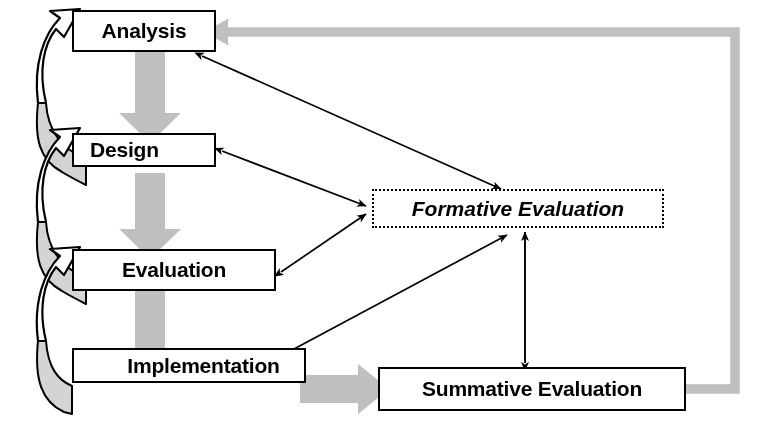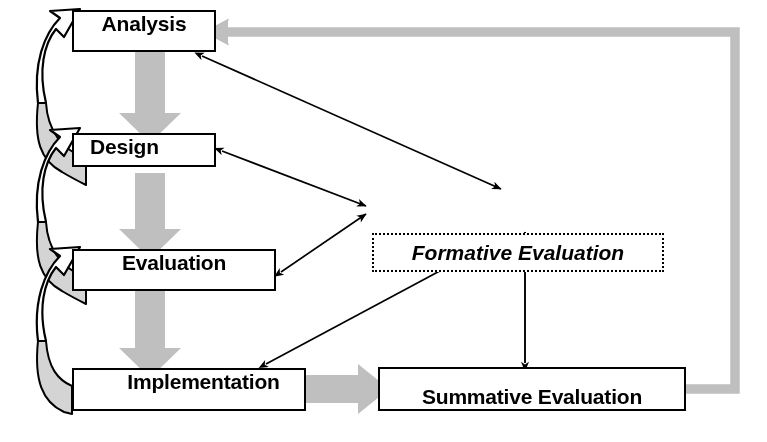--- a/index.html
+++ b/index.html
@@ -24,21 +24,21 @@
     top: 0;
     width: 767px;
     height: 442px;
   }
   .phase-box {
     position: absolute;
     box-sizing: border-box;
     background: #ffffff;
     border: 2.5px solid #000000;
     display: flex;
-    align-items: flex-start;
+    align-items: center;
     z-index: 5;
   }
   .phase-label {
     font-family: "Liberation Sans", sans-serif;
     font-weight: bold;
     font-size: 21px;
     color: #000000;
     letter-spacing: -0.2px;
     white-space: nowrap;
   }
@@ -66,21 +66,21 @@
     font-size: 21px;
     color: #000000;
     white-space: nowrap;
   }
   .eval-box-solid {
     position: absolute;
     box-sizing: border-box;
     background: #ffffff;
     border: 2.5px solid #000000;
     display: flex;
-    align-items: flex-end;
+    align-items: center;
     justify-content: center;
     z-index: 5;
   }
 </style>
 </head>
 <body>
 
 <div id="diagram-root">
 
   <svg id="diagram-svg" viewBox="0 0 767 442">
@@ -163,25 +163,25 @@
   </div>
 
   <div class="phase-box" style="left:72px; top:133px; width:144px; height:34px;">
     <span class="phase-label label-pad">Design</span>
   </div>
 
   <div class="phase-box" style="left:72px; top:249px; width:204px; height:42px;">
     <span class="phase-label label-center">Evaluation</span>
   </div>
 
-  <div class="phase-box" style="left:72px; top:368px; width:234px; height:43px;padding-left:29px;">
+  <div class="phase-box" style="left:72px; top:348px; width:234px; height:35px;padding-left:29px;">
     <span class="phase-label label-center">Implementation</span>
   </div>
 
-  <div class="eval-box-dotted" style="left:372px; top:189px; width:292px; height:39px;margin-top:44px;">
+  <div class="eval-box-dotted" style="left:372px; top:189px; width:292px; height:39px;">
     <span class="eval-label-italic">Formative Evaluation</span>
   </div>
 
   <div class="eval-box-solid" style="left:378px; top:367px; width:308px; height:44px;">
     <span class="phase-label">Summative Evaluation</span>
   </div>
 
 </div>
 
 </body></html>

